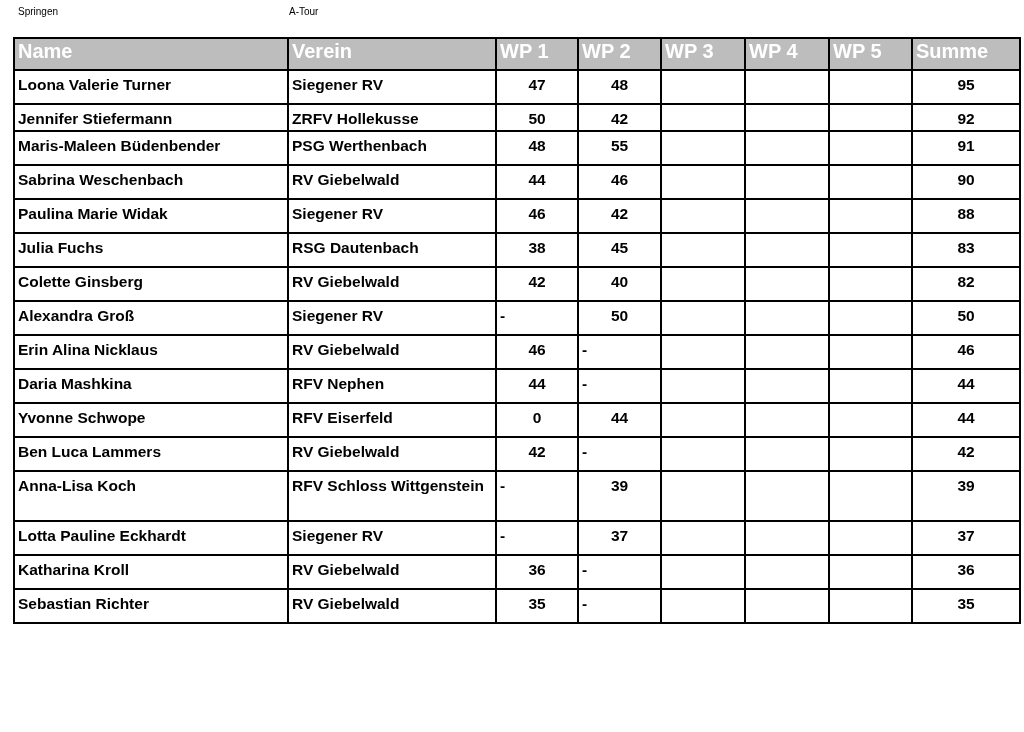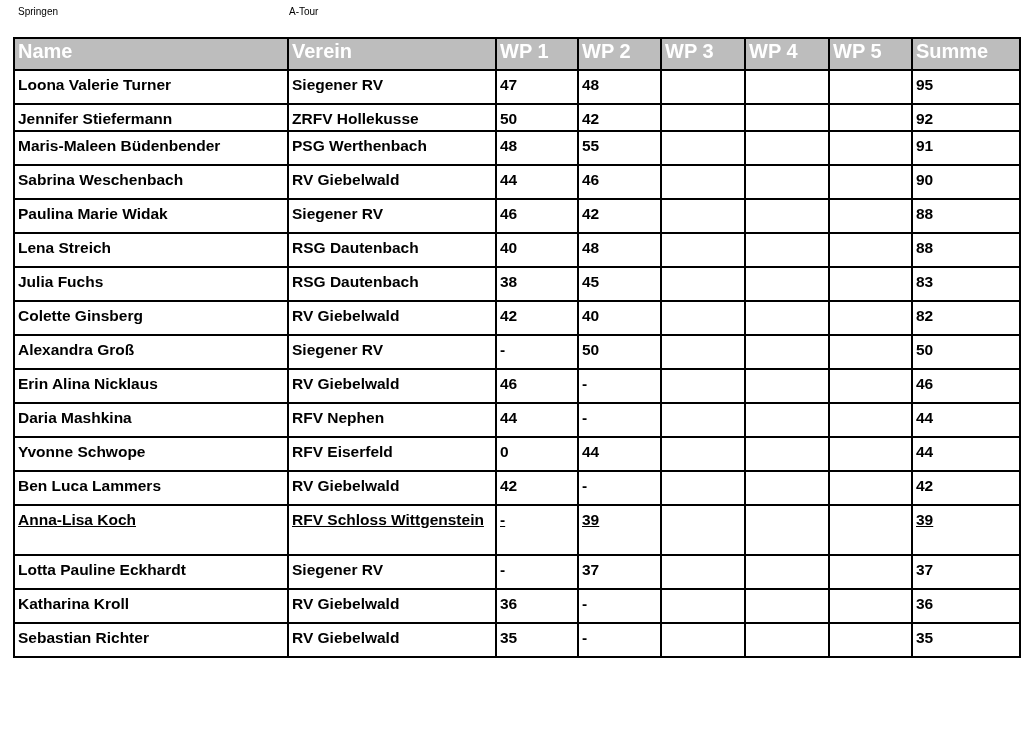--- a/index.html
+++ b/index.html
@@ -7,26 +7,26 @@
          font-family: "Liberation Sans", sans-serif; color: #000; }
   .title { position: absolute; top: 6px; font-size: 10px; }
   #t-left { left: 18px; }
   #t-right { left: 289px; }
   table { position: absolute; left: 13px; top: 37px; border-collapse: collapse;
           table-layout: fixed; width: 1006px; }
   th, td { border: 2px solid #000; padding: 0 3px; vertical-align: top; }
   th { background: #bdbdbd; color: #ffffff; font-weight: bold; font-size: 20px;
        text-align: left; height: 30px; line-height: 24px; }
   td { font-weight: bold; font-size: 15.5px; line-height: 23px; padding-top: 2px; }
-  td.num { text-align: left; }
+  td.num { text-align: center; }
   td.dash { text-align: left; }
   td.empty { }
   tr.short td { height: 21px; border-radius: 8px; }
   tr.normal td { height: 30px; }
-  tr.tall td { height: 46px; text-decoration: underline; }
+  tr.tall td { height: 46px; }
 </style>
 </head>
 <body>
 
 <div class="title" id="t-left">Springen</div>
 <div class="title" id="t-right">A-Tour</div>
 
 <table>
   <colgroup>
     <col style="width:274px">
@@ -95,30 +95,20 @@
         <td>Paulina Marie Widak</td>
         <td>Siegener RV</td>
         <td class="num">46</td>
         <td class="num">42</td>
         <td class="empty"></td>
         <td class="empty"></td>
         <td class="empty"></td>
         <td class="num">88</td>
       </tr>
       <tr class="normal">
-        <td>Lena Streich</td>
-        <td>RSG Dautenbach</td>
-        <td class="num">40</td>
-        <td class="num">48</td>
-        <td class="empty"></td>
-        <td class="empty"></td>
-        <td class="empty"></td>
-        <td class="num">88</td>
-      </tr>
-      <tr class="normal">
         <td>Julia Fuchs</td>
         <td>RSG Dautenbach</td>
         <td class="num">38</td>
         <td class="num">45</td>
         <td class="empty"></td>
         <td class="empty"></td>
         <td class="empty"></td>
         <td class="num">83</td>
       </tr>
       <tr class="normal">

